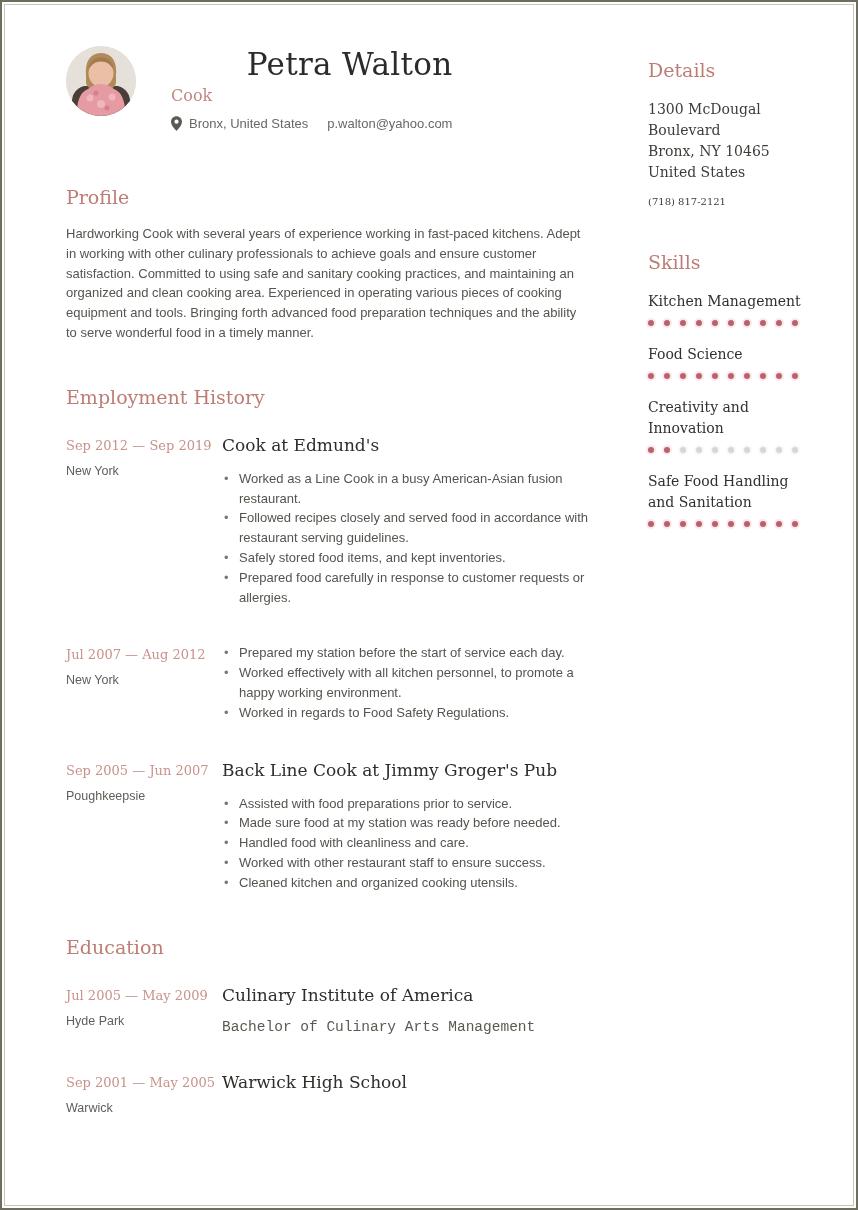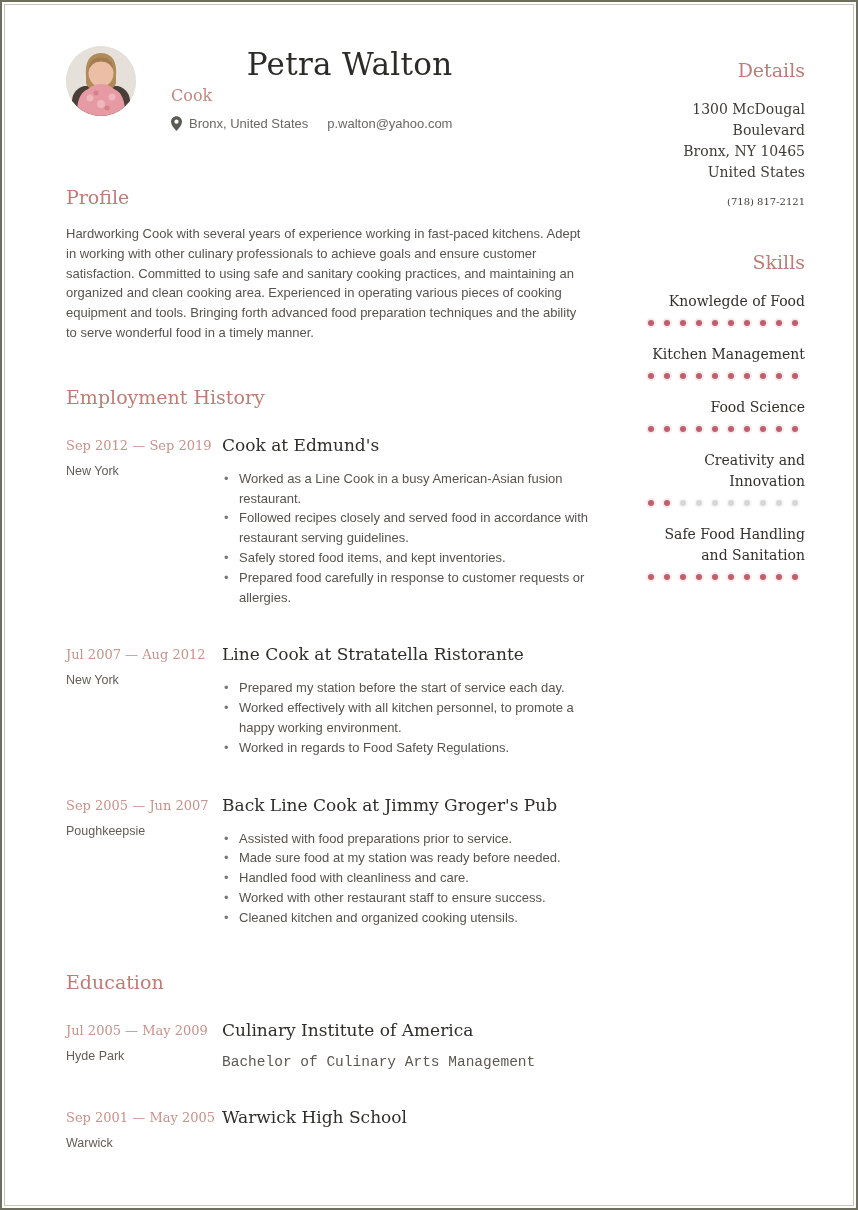--- a/index.html
+++ b/index.html
@@ -48,21 +48,21 @@
   .j-right{flex:1;min-width:0;}
   .dates{font-family:"DejaVu Serif",serif;font-size:13px;color:var(--date-color);}
   .loc{margin-top:11px;font-size:12.5px;color:#615d59;}
   .jtitle{margin:0 0 13px;font-family:"DejaVu Serif",serif;font-weight:500;font-size:17px;line-height:22px;color:#302e2b;}
   ul.bullets{margin:0;padding:0;list-style:none;}
   ul.bullets li{position:relative;padding-left:17px;font-size:13px;line-height:19.8px;color:var(--body-text);}
   ul.bullets li::before{content:"\2022";position:absolute;left:2px;top:0;color:#7c7874;}
   .degree{margin-top:11px;font-family:Liberation Mono, monospace;font-size:14.5px;color:#5d5952;}
 
   
-  .col-side section{margin-bottom:43px;text-align:right;}
+  .col-side section{margin-bottom:43px;}
   .col-side h2{margin-bottom:17px;}
   .address{font-family:"DejaVu Serif",serif;font-size:14px;line-height:21px;color:var(--side-text);margin:0 0 13px;}
   .phone{font-family:"DejaVu Serif",serif;font-size:10px;color:var(--side-text);margin:0;}
   .skill{margin-bottom:18px;}
   .skill-label{font-family:"DejaVu Serif",serif;font-size:14px;line-height:21px;color:#33302d;}
   .skill-dots{margin-top:8px;display:flex;gap:10px;}
   .dot{width:6px;height:6px;border-radius:50%;flex:none;}
   .dot.filled{background:var(--dot-filled);box-shadow:0 0 0 2px rgba(189,96,107,.13);}
   .dot.empty{background:var(--dot-empty);box-shadow:0 0 0 2px rgba(120,120,120,.06);}
 </style>
@@ -130,21 +130,20 @@
               </ul>
     </div>
   </div>
 
   <div class="job">
     <div class="j-left">
       <div class="dates">Jul 2007 — Aug 2012</div>
       <div class="loc">New York</div>
     </div>
     <div class="j-right">
-      <h3 class="jtitle">Line Cook at Stratatella Ristorante</h3>
       <ul class="bullets">
                 <li>Prepared my station before the start of service each day.</li>
                 <li>Worked effectively with all kitchen personnel, to promote a happy working environment.</li>
                 <li>Worked in regards to Food Safety Regulations.</li>
               </ul>
     </div>
   </div>
 
   <div class="job">
     <div class="j-left">
@@ -202,35 +201,20 @@
           <div>1300 McDougal Boulevard</div>
           <div>Bronx, NY 10465</div>
           <div>United States</div>
         </div>
       <p class="phone">(718) 817-2121</p>
     </section>
 
     <section>
       <h2>Skills</h2>
       <div id="skills-container">
-  <div class="skill">
-    <div class="skill-label">Knowlegde of Food</div>
-    <div class="skill-dots">
-              <span class="dot filled"></span>
-              <span class="dot filled"></span>
-              <span class="dot filled"></span>
-              <span class="dot filled"></span>
-              <span class="dot filled"></span>
-              <span class="dot filled"></span>
-              <span class="dot filled"></span>
-              <span class="dot filled"></span>
-              <span class="dot filled"></span>
-              <span class="dot filled"></span>
-            </div>
-  </div>
 
   <div class="skill">
     <div class="skill-label">Kitchen Management</div>
     <div class="skill-dots">
               <span class="dot filled"></span>
               <span class="dot filled"></span>
               <span class="dot filled"></span>
               <span class="dot filled"></span>
               <span class="dot filled"></span>
               <span class="dot filled"></span>

